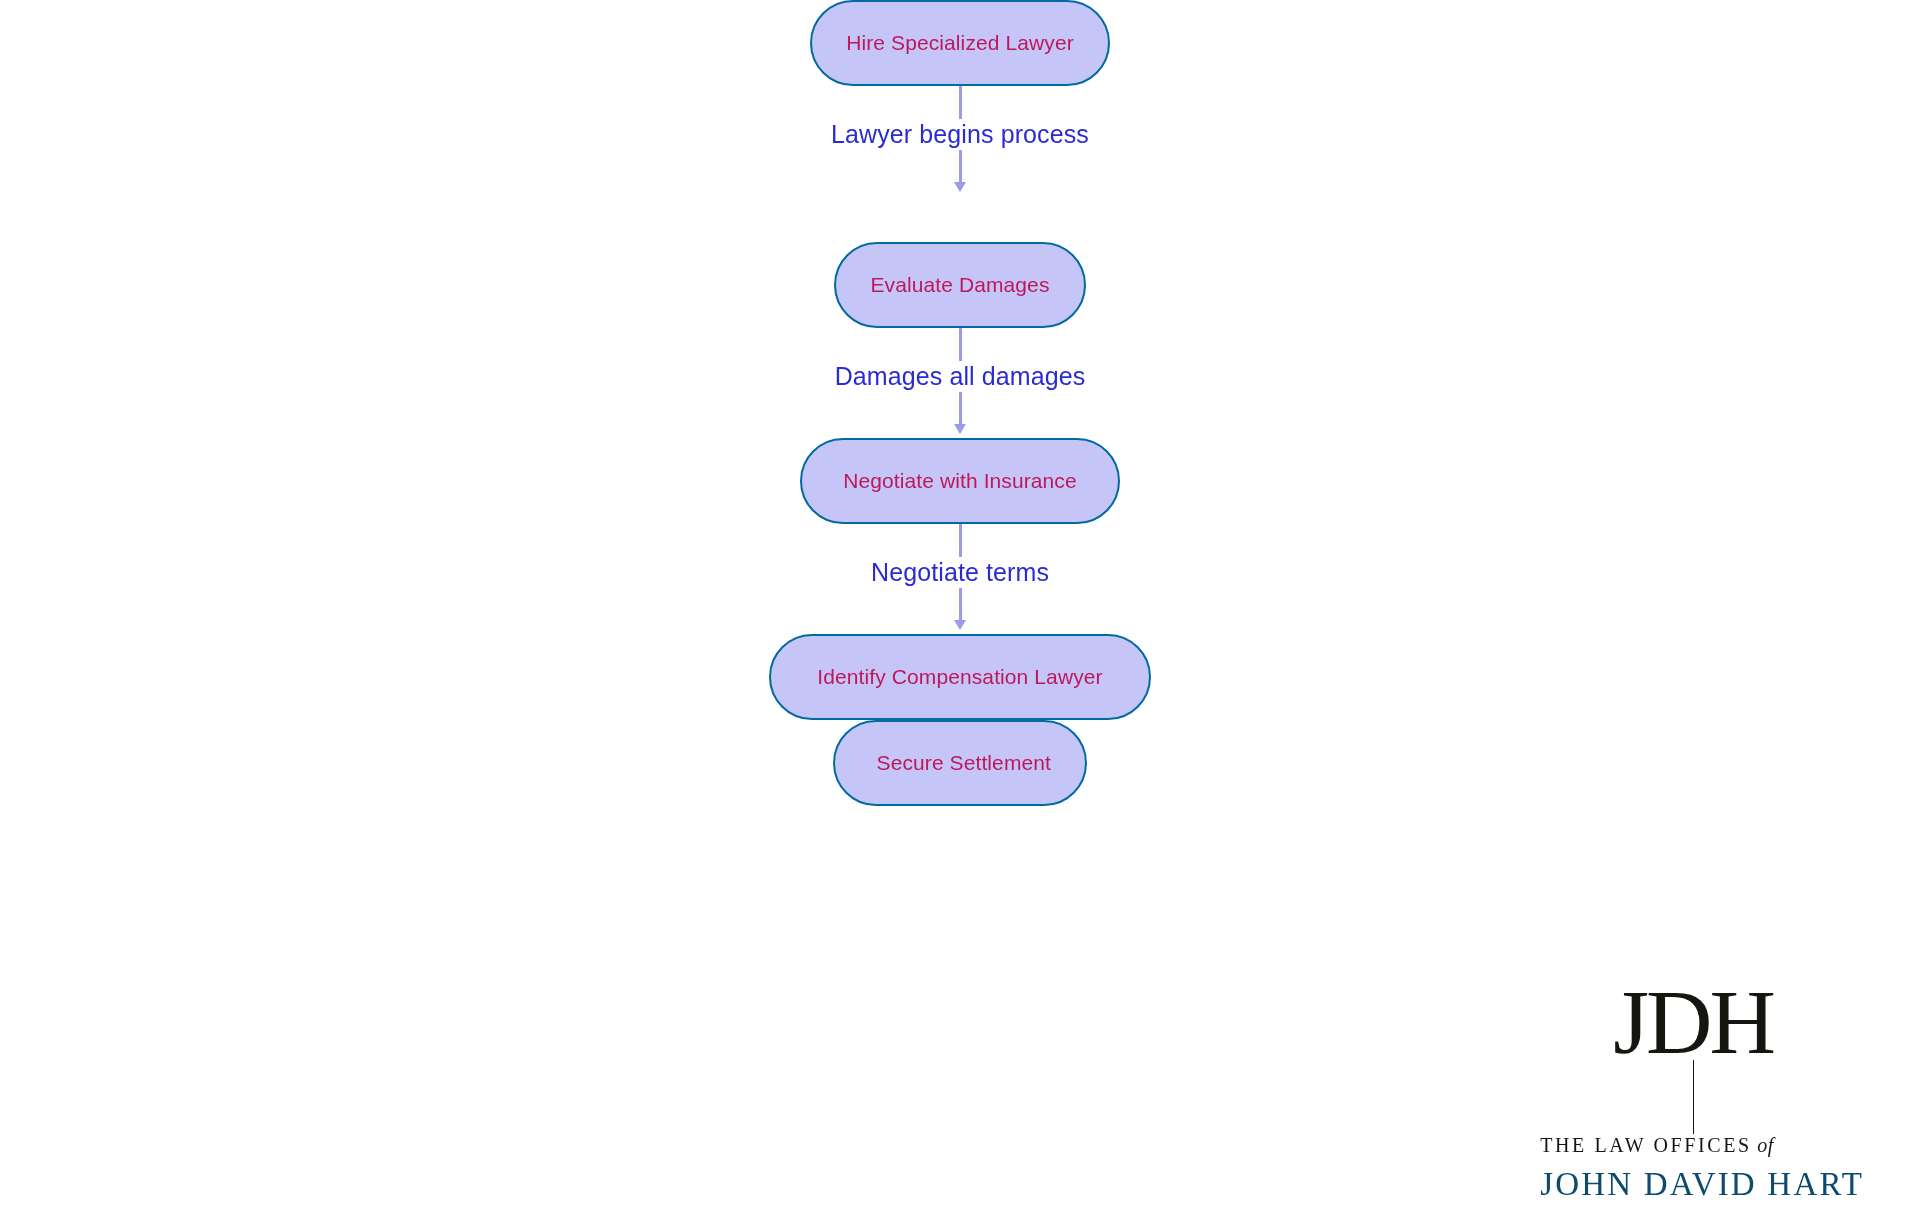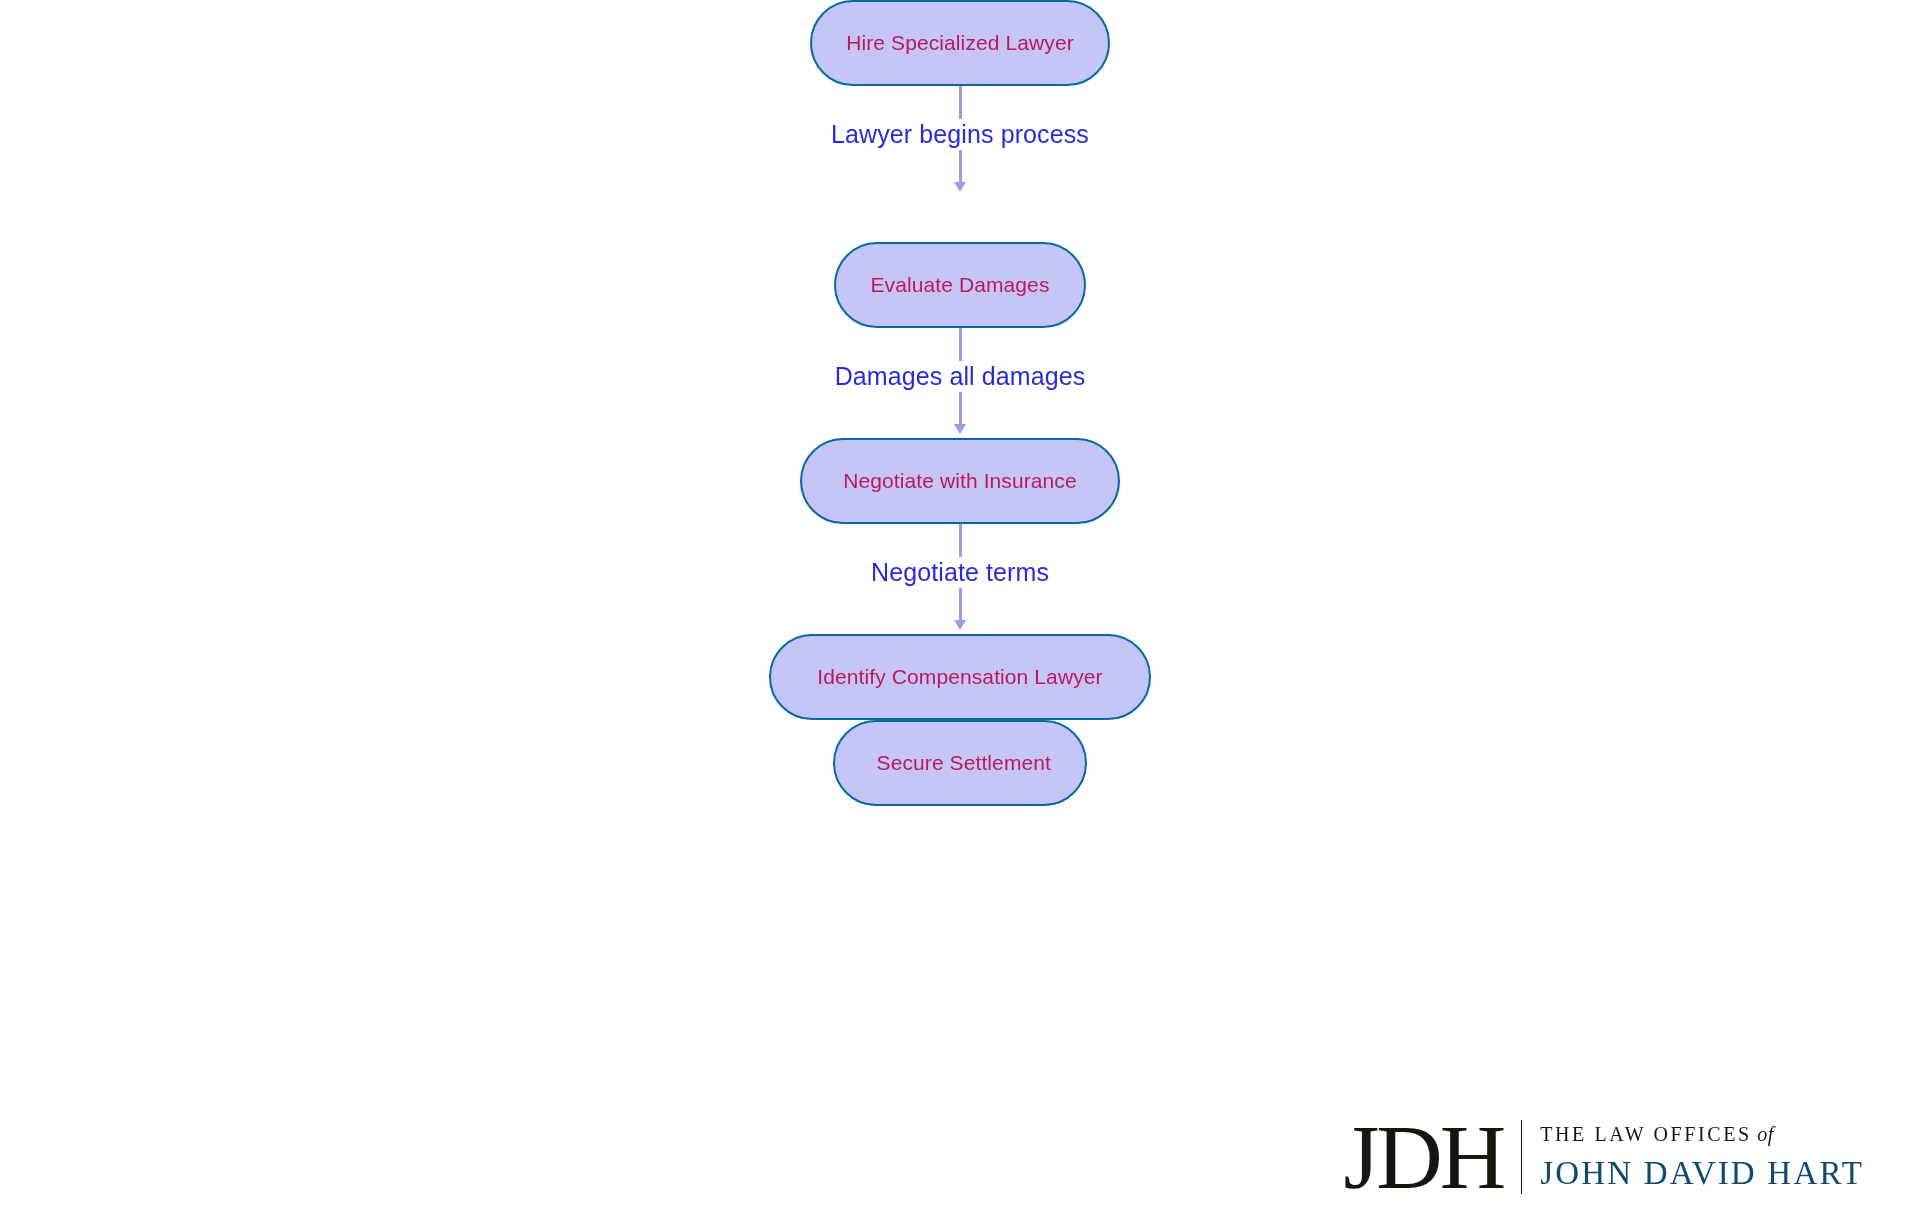--- a/index.html
+++ b/index.html
@@ -87,24 +87,25 @@
     border-left: 6px solid transparent;
     border-right: 6px solid transparent;
     border-top: 10px solid #9a9ce8;
     margin-top: -1px;
   }
 
   
   #logo {
     position: absolute;
     right: 56px;
-    bottom: 20px;
+    bottom: 12px;
     display: flex;
     align-items: center;
     color: #17150f;
+    flex-direction: column;
   }
   .logo-mark {
     font-family: "Liberation Serif", serif;
     font-size: 92px;
     line-height: 0.82;
     letter-spacing: -3px;
     font-weight: 400;
     color: #17150f;
     padding-right: 18px;
   }

